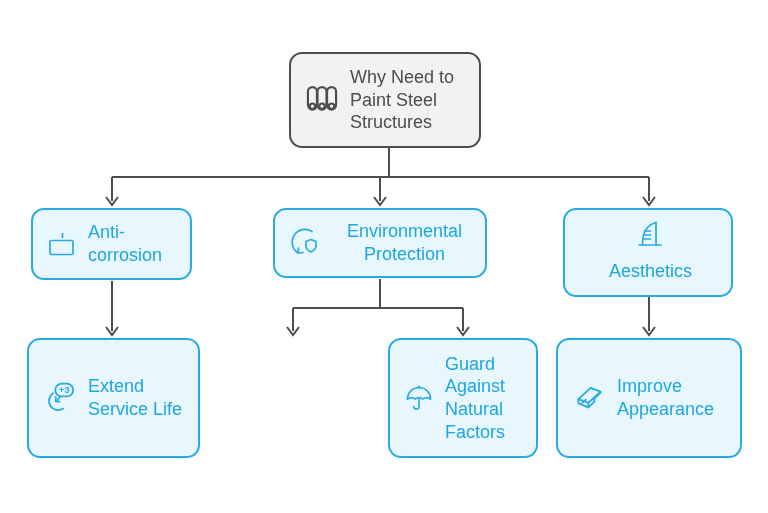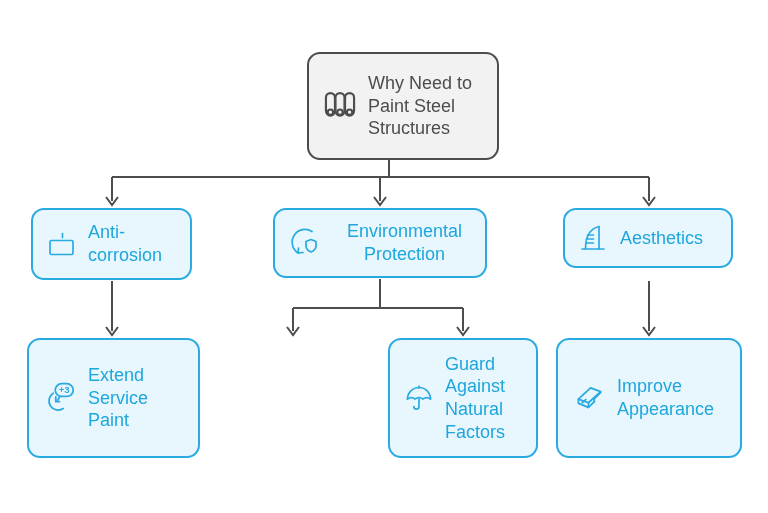--- a/index.html
+++ b/index.html
@@ -49,21 +49,21 @@
     <path class="edge-line" d="M293 308 H463"></path>
     <path class="edge-line" d="M293 308 V331"></path>
     <path class="edge-line" d="M463 308 V331"></path>
     <path class="edge-line" d="M287 327 L293 335 L299 327"></path>
     <path class="edge-line" d="M457 327 L463 335 L469 327"></path>
 
     <path class="edge-line" d="M649 281 V331"></path>
     <path class="edge-line" d="M643 327 L649 335 L655 327"></path>
   </svg>
 
-  <div class="node gray" style="left:307px; top:52px; width:192px; height:108px;">
+  <div class="node gray" style="left:289px; top:52px; width:192px; height:96px;">
     <span class="icon">
       <svg class="ic-gray" width="36" height="36" viewBox="0 0 32 32">
         <rect x="3.5" y="4.5" width="8" height="20" rx="4"></rect>
         <rect x="12" y="4.5" width="8" height="20" rx="4"></rect>
         <rect x="20.5" y="4.5" width="8" height="20" rx="4"></rect>
         <circle cx="7.5" cy="21.5" r="2.4"></circle>
         <circle cx="16" cy="21.5" r="2.4"></circle>
         <circle cx="24.5" cy="21.5" r="2.4"></circle>
       </svg>
     </span>
@@ -84,21 +84,21 @@
     <span class="icon">
       <svg class="ic-blue" width="34" height="34" viewBox="0 0 34 34">
         <path d="M24 5.5 A12.5 12.5 0 1 0 10 27"></path>
         <path d="M10 27 L10.5 22 M10 27 L15 26.5"></path>
         <path d="M18 15.5 l5 -2 l5 2 v4.5 c0 3.8 -5 6 -5 6 c0 0 -5 -2.2 -5 -6 z"></path>
       </svg>
     </span>
     <span class="label">Environmental Protection</span>
   </div>
 
-  <div class="node blue" style="left:563px; top:208px; width:170px; height:60px;">
+  <div class="node blue" style="left:563px; top:208px; width:170px; height:89px;flex-direction:column;">
     <span class="icon">
       <svg class="ic-blue" width="32" height="32" viewBox="0 0 32 32">
         <line x1="4" y1="27" x2="26" y2="27"></line>
         <path d="M21 4.5 V27"></path>
         <path d="M21 4.5 C 11 7, 7.5 16, 7.5 27"></path>
         <line x1="9.5" y1="13" x2="15.5" y2="13"></line>
         <line x1="8.5" y1="17" x2="15.5" y2="17"></line>
         <line x1="8" y1="21" x2="15.5" y2="21"></line>
       </svg>
     </span>
@@ -108,21 +108,21 @@
   <div class="node blue" style="left:27px; top:338px; width:173px; height:120px;">
     <span class="icon">
       <svg class="ic-blue" width="36" height="36" viewBox="0 0 34 34">
         <path d="M20 27 A8.5 8.5 0 1 1 10.5 12.5"></path>
         <path d="M13 16 v4.5 h3.5"></path>
         <rect x="12.5" y="3.5" width="17" height="12" rx="6"></rect>
         <path d="M17 15.5 l-2.5 4"></path>
         <text x="21" y="12.5" text-anchor="middle" font-size="9" font-weight="bold" fill="#29abe2" stroke="none">+3</text>
       </svg>
     </span>
-    <span class="label">Extend Service Paint</span>
+    <span class="label">Extend Service Life</span>
   </div>
 
 
   <div class="node blue" style="left:388px; top:338px; width:150px; height:120px;">
     <span class="icon">
       <svg class="ic-blue" width="32" height="32" viewBox="0 0 32 32">
         <path d="M16 4 v2"></path>
         <path d="M4.5 17 a11.5 11.5 0 0 1 23 0"></path>
         <path d="M4.5 17 q3.8 -2.8 7.6 0 q3.9 -2.8 7.7 0 q3.8 -2.8 7.7 0"></path>
         <path d="M16 17 v7.5 a2.6 2.6 0 0 1 -5.2 0"></path>

